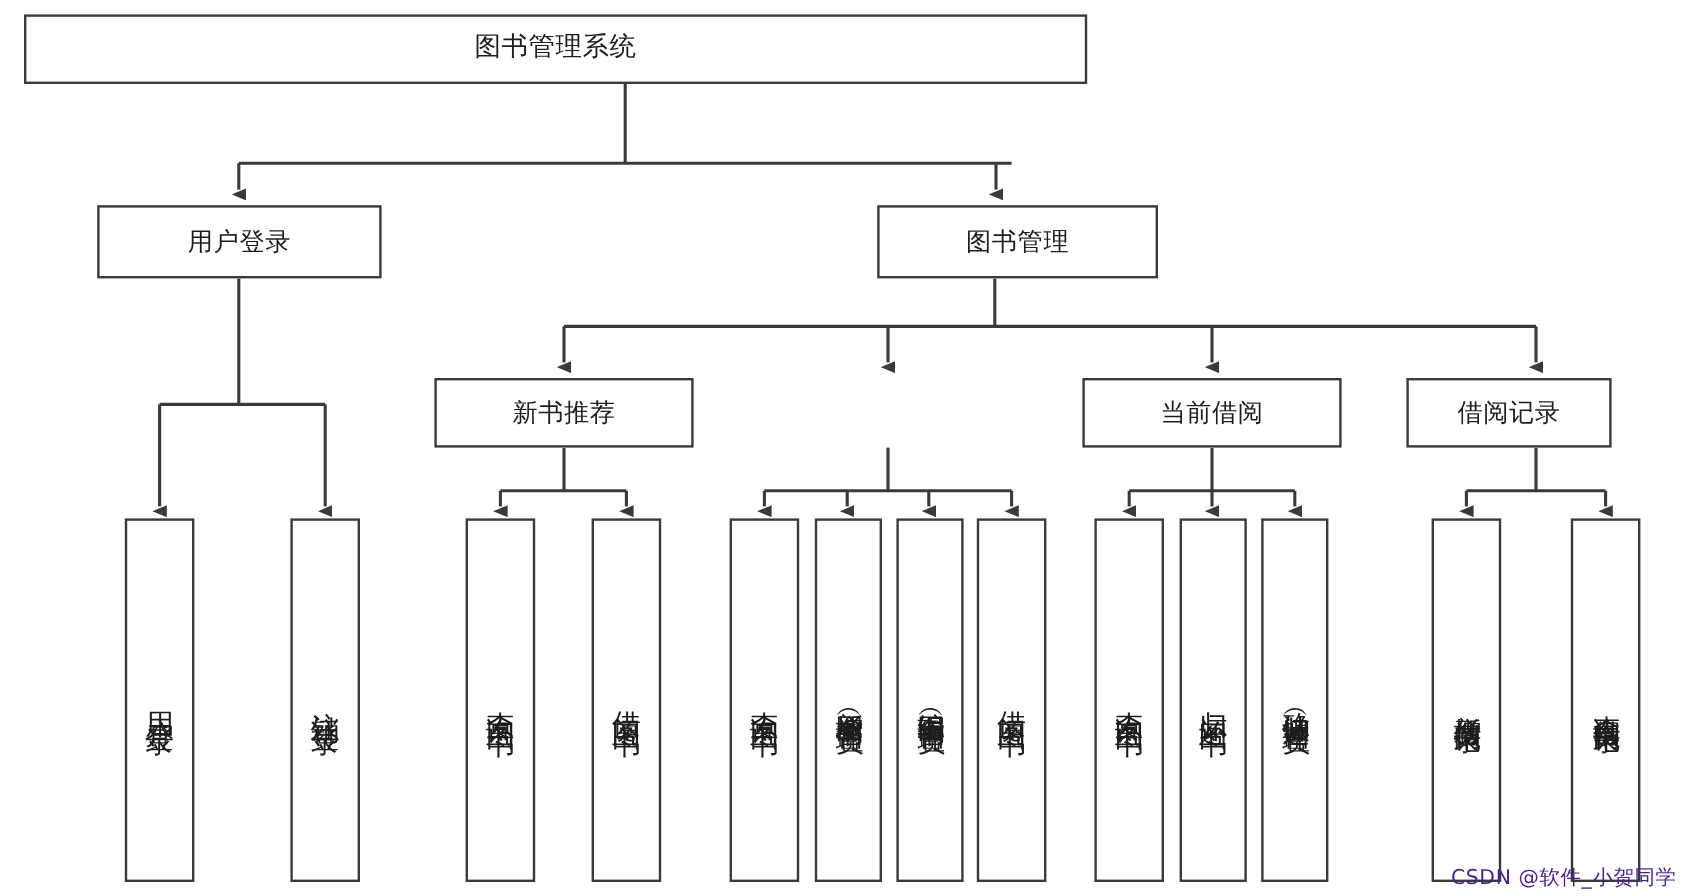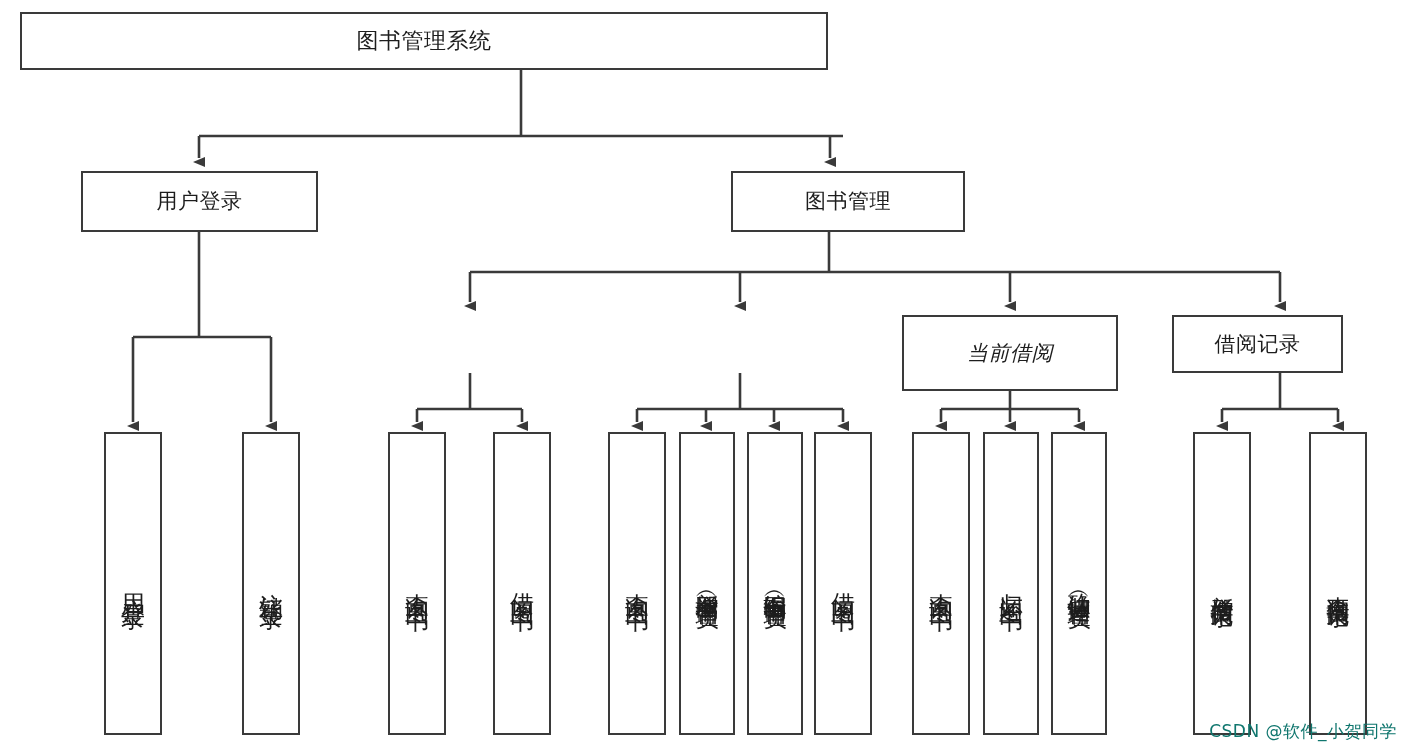--- a/index.html
+++ b/index.html
@@ -60,21 +60,21 @@
   }
   .node.vert.tight .label {
     letter-spacing: 2px;
     font-size: 23px;
   }
   .watermark {
     position: absolute;
     right: 8px;
     bottom: 4px;
     font-size: 17px;
-    color: #0f766e;
+    color: #4c1d95;
     letter-spacing: 0.5px;
     z-index: 5;
     white-space: nowrap;
   }
 </style>
 </head>
 <body>
 
 <div id="canvas">
 
@@ -121,32 +121,35 @@
       <path d="M1010,409 L1010,422" marker-end="url(#arrow)"></path>
       <path d="M1079,409 L1079,422" marker-end="url(#arrow)"></path>
 
       <path d="M1280,373 L1280,409"></path>
       <path d="M1222,409 L1338,409"></path>
       <path d="M1222,409 L1222,422" marker-end="url(#arrow)"></path>
       <path d="M1338,409 L1338,422" marker-end="url(#arrow)"></path>
     </g>
   </svg>
 
-  <div class="node horiz title" style="left:20px; top:12px; width:808px; height:58px;">
+  <div class="node horiz title" style="left:20px; top:12px; width:886px; height:58px;font-family:Liberation Mono, monospace;">
     <span class="label">图书管理系统</span>
   </div>
 
   <div class="node horiz" style="left:81px; top:171px; width:237px; height:61px;">
     <span class="label">用户登录</span>
   </div>
   <div class="node horiz" style="left:712px; top:171px; width:234px; height:61px;margin-left:19px;">
     <span class="label">图书管理</span>
   </div>
 
-  <div class="node horiz" style="left:902px; top:315px; width:216px; height:76px;font-style:italic;">
+  <div class="node horiz" style="left:362px; top:315px; width:216px; height:58px;">
+    <span class="label">新书推荐</span>
+  </div>
+  <div class="node horiz" style="left:902px; top:315px; width:216px; height:58px;">
     <span class="label">当前借阅</span>
   </div>
   <div class="node horiz" style="left:1172px; top:315px; width:171px; height:58px;">
     <span class="label">借阅记录</span>
   </div>
 
   <div class="node vert" style="left:104px; top:432px; width:58px; height:303px;">
     <span class="label">用户登录</span>
   </div>
   <div class="node vert" style="left:242px; top:432px; width:58px; height:303px;">

